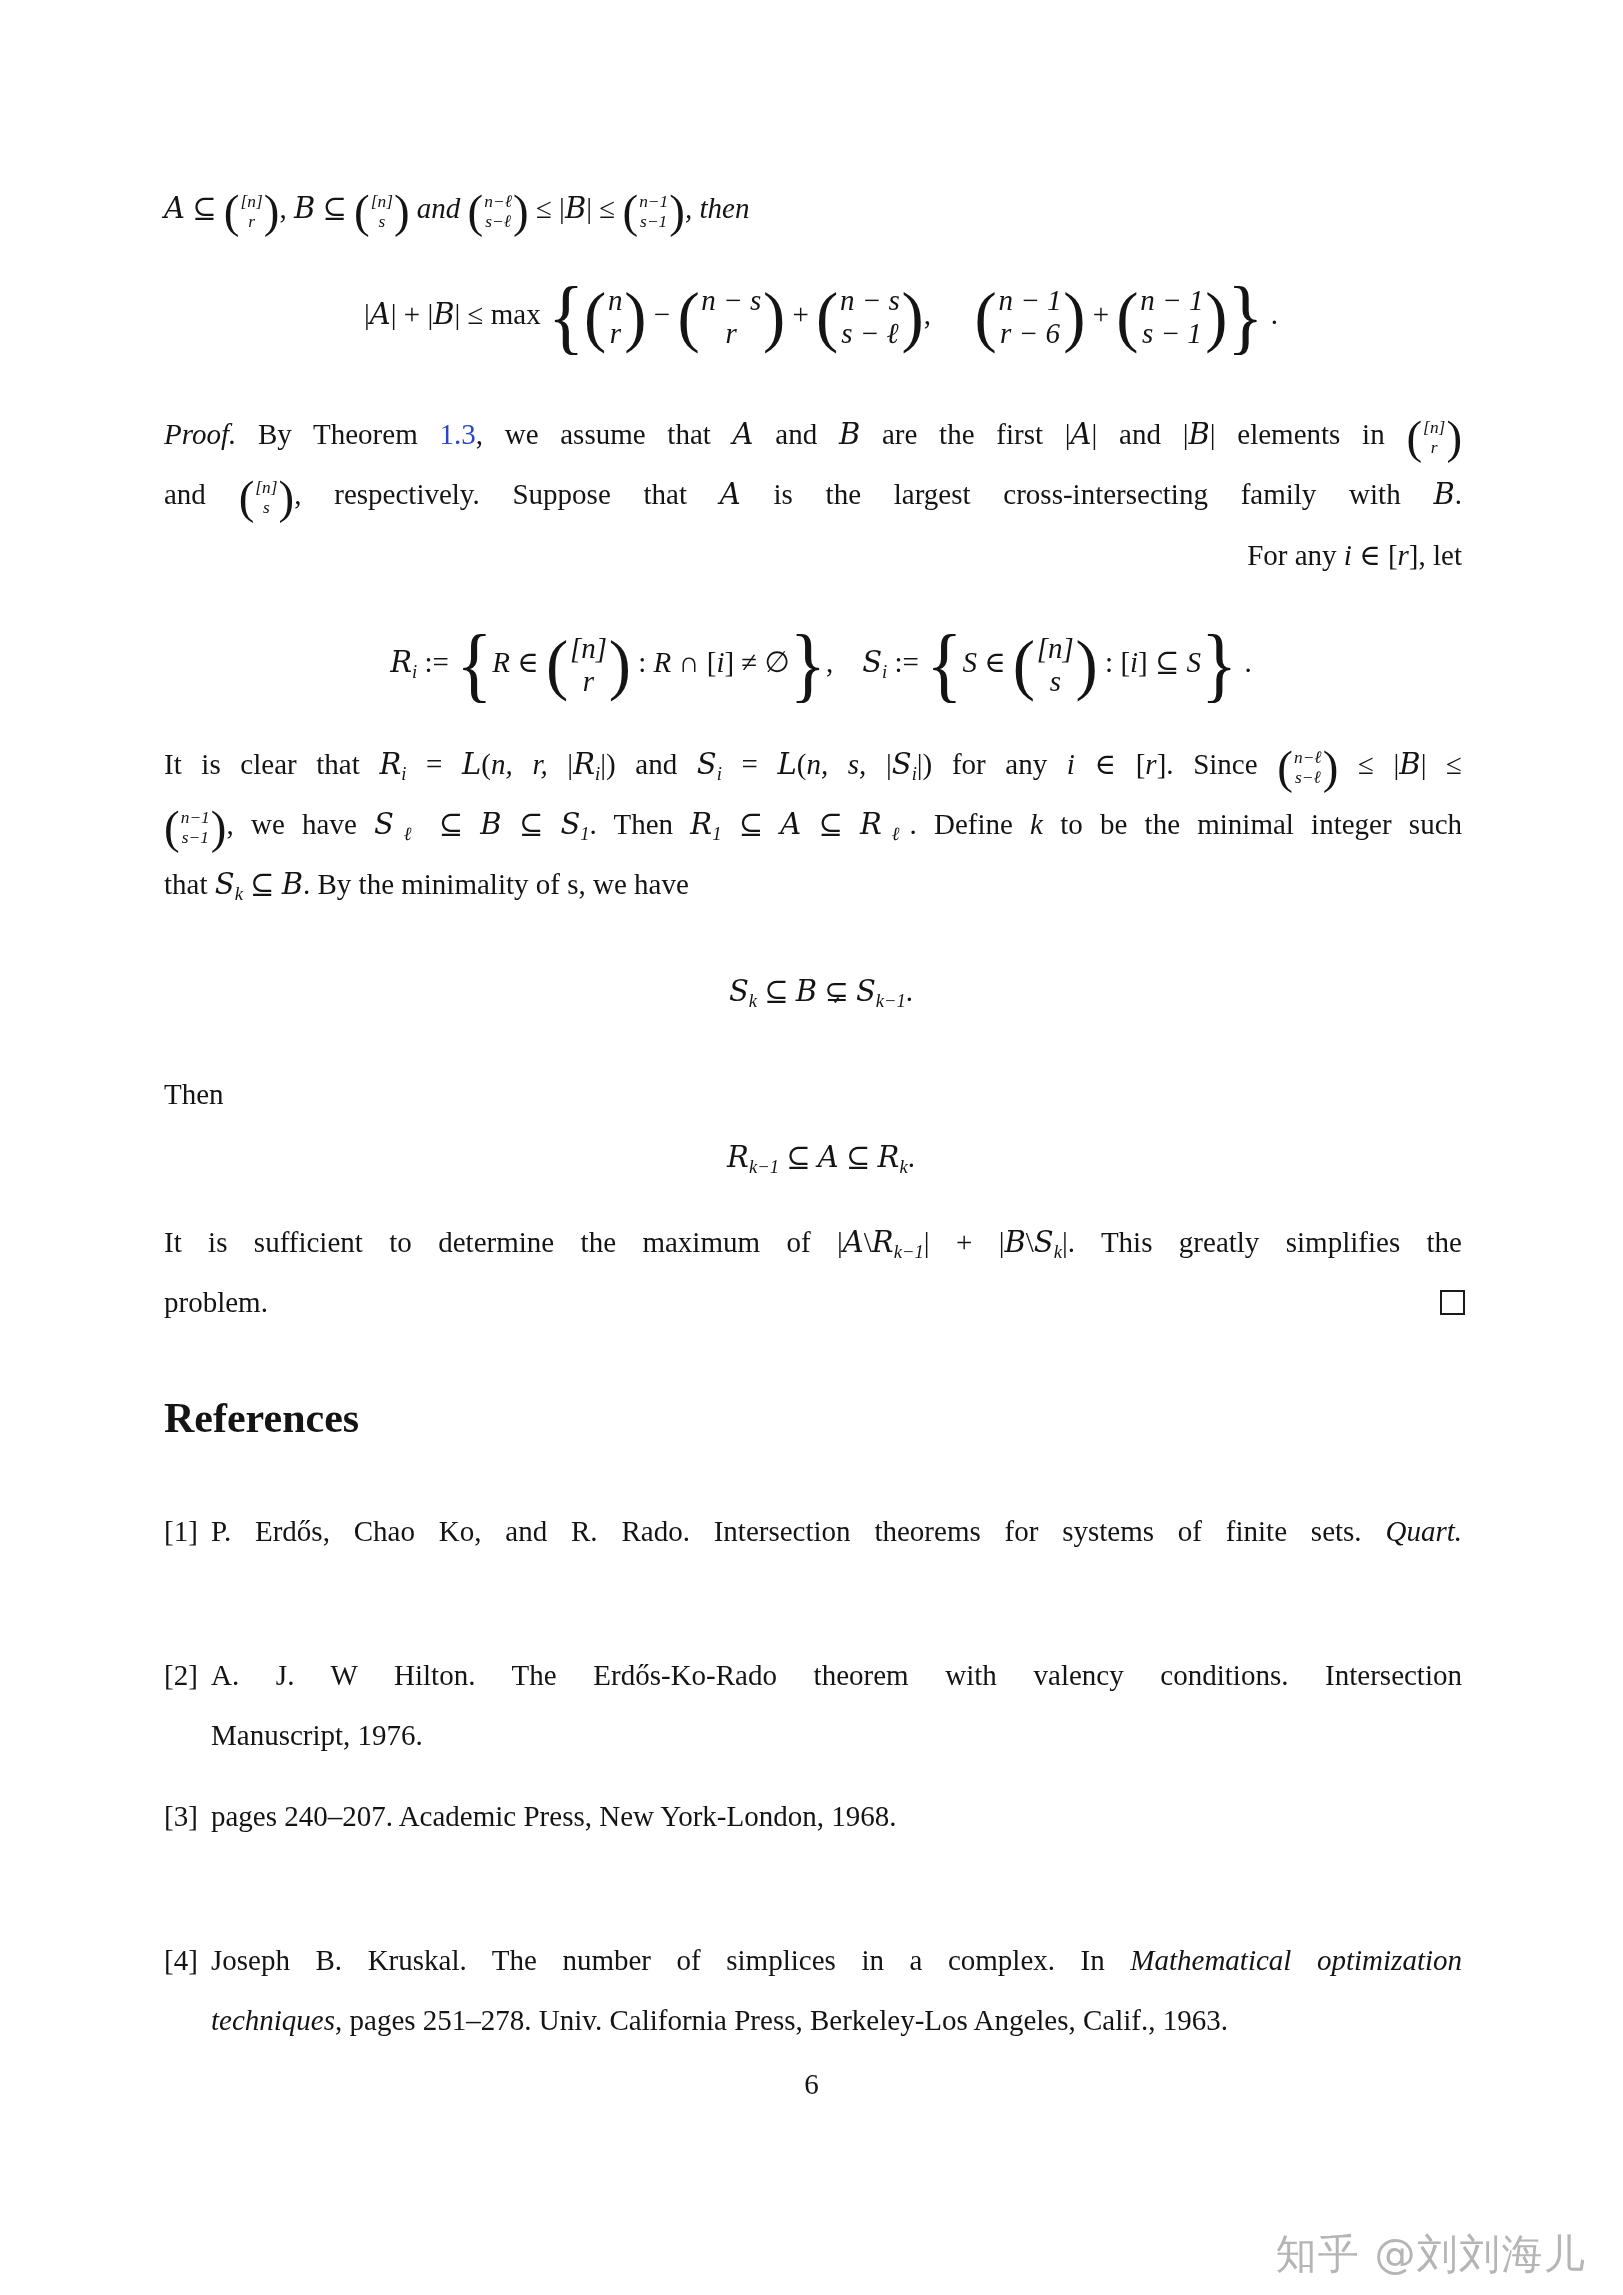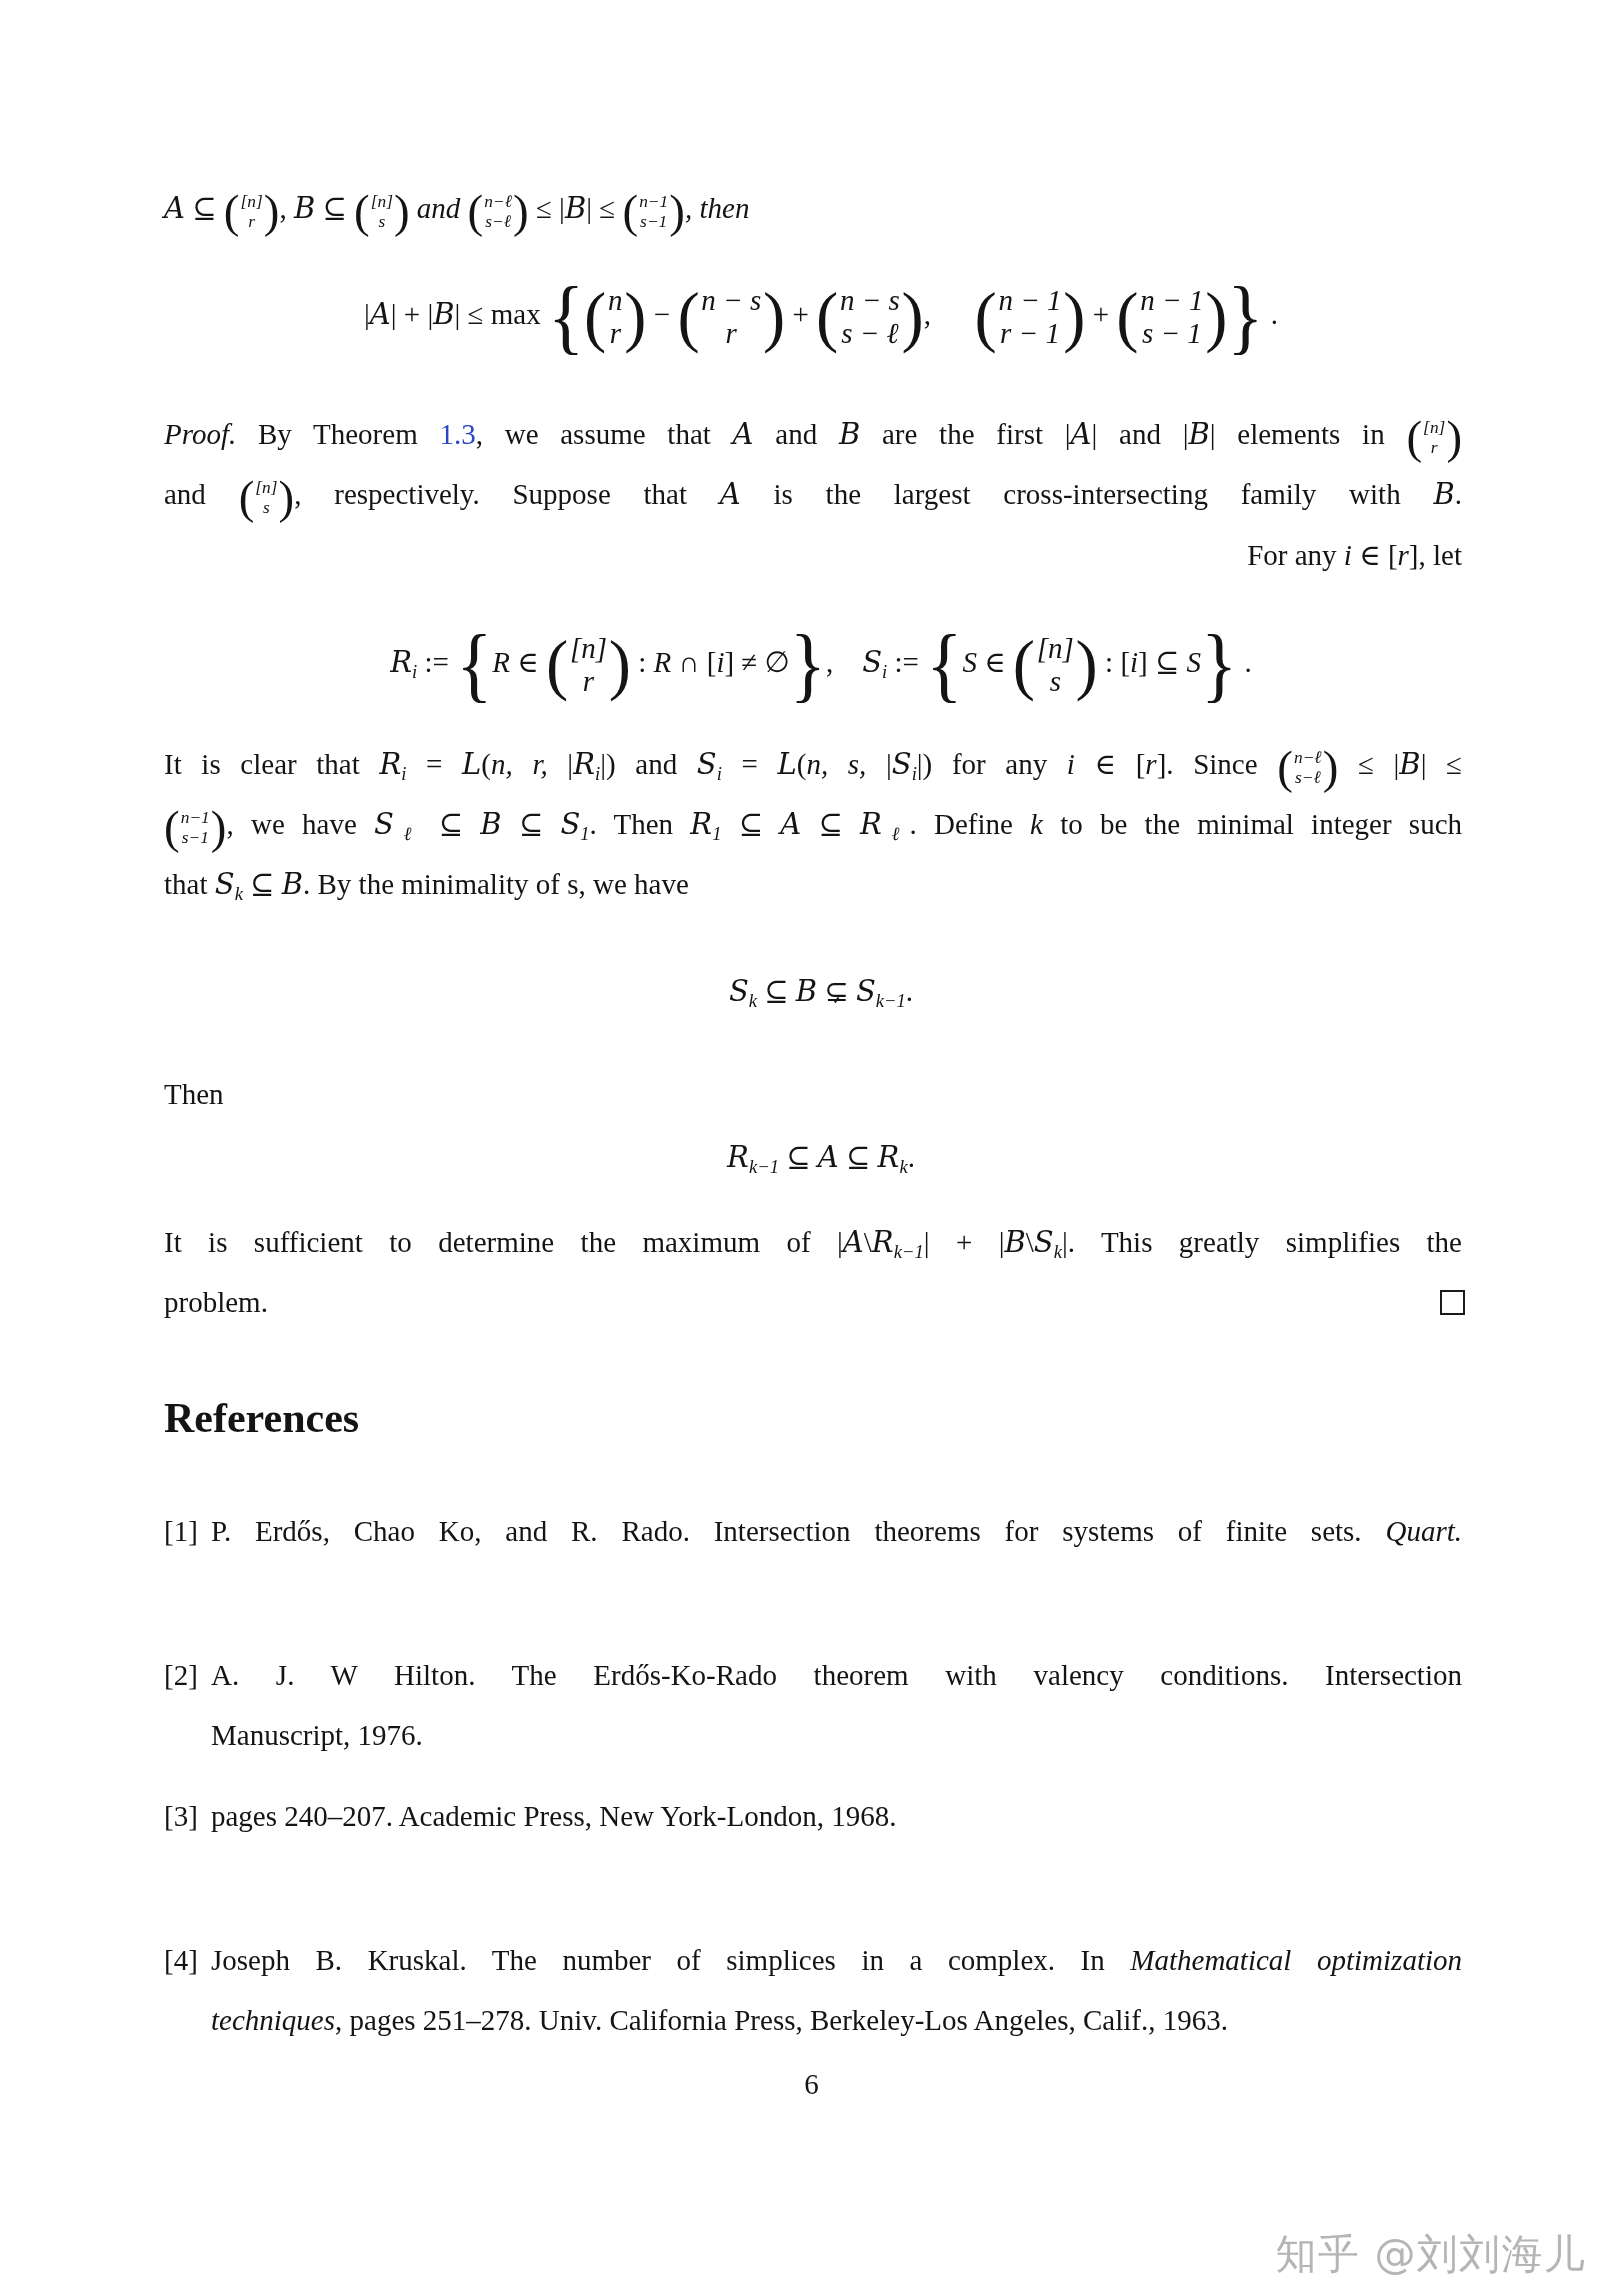--- a/index.html
+++ b/index.html
@@ -111,21 +111,21 @@
           <span class="bbot">r</span>
         </span>
       </span><span class="run-rm"> + </span><span class="binom binom-lg">
         <span class="bstack">
           <span class="btop">n − s</span>
           <span class="bbot">s − ℓ</span>
         </span>
       </span><span class="run-rm">,  </span><span class="binom binom-lg">
         <span class="bstack">
           <span class="btop">n − 1</span>
-          <span class="bbot">r − 1</span>
+          <span class="bbot">r − 6</span>
         </span>
       </span><span class="run-rm"> + </span><span class="binom binom-lg">
         <span class="bstack">
           <span class="btop">n − 1</span>
           <span class="bbot">s − 1</span>
         </span>
       </span><span class="run-brace">}</span><span class="run-rm"> .</span></div>
 
   <div class="block" id="b-proof">
     <div class="jline"><span class="run-it">Proof.</span><span class="run-rm"> By Theorem </span><span class="run-lnk" style="color: rgb(43, 69, 200);">1.3</span><span class="run-rm">, we assume that </span><span class="run-cal">A</span><span class="run-rm"> and </span><span class="run-cal">B</span><span class="run-rm"> are the first |</span><span class="run-cal">A</span><span class="run-rm">| and |</span><span class="run-cal">B</span><span class="run-rm">| elements in </span><span class="binom binom-sm">

